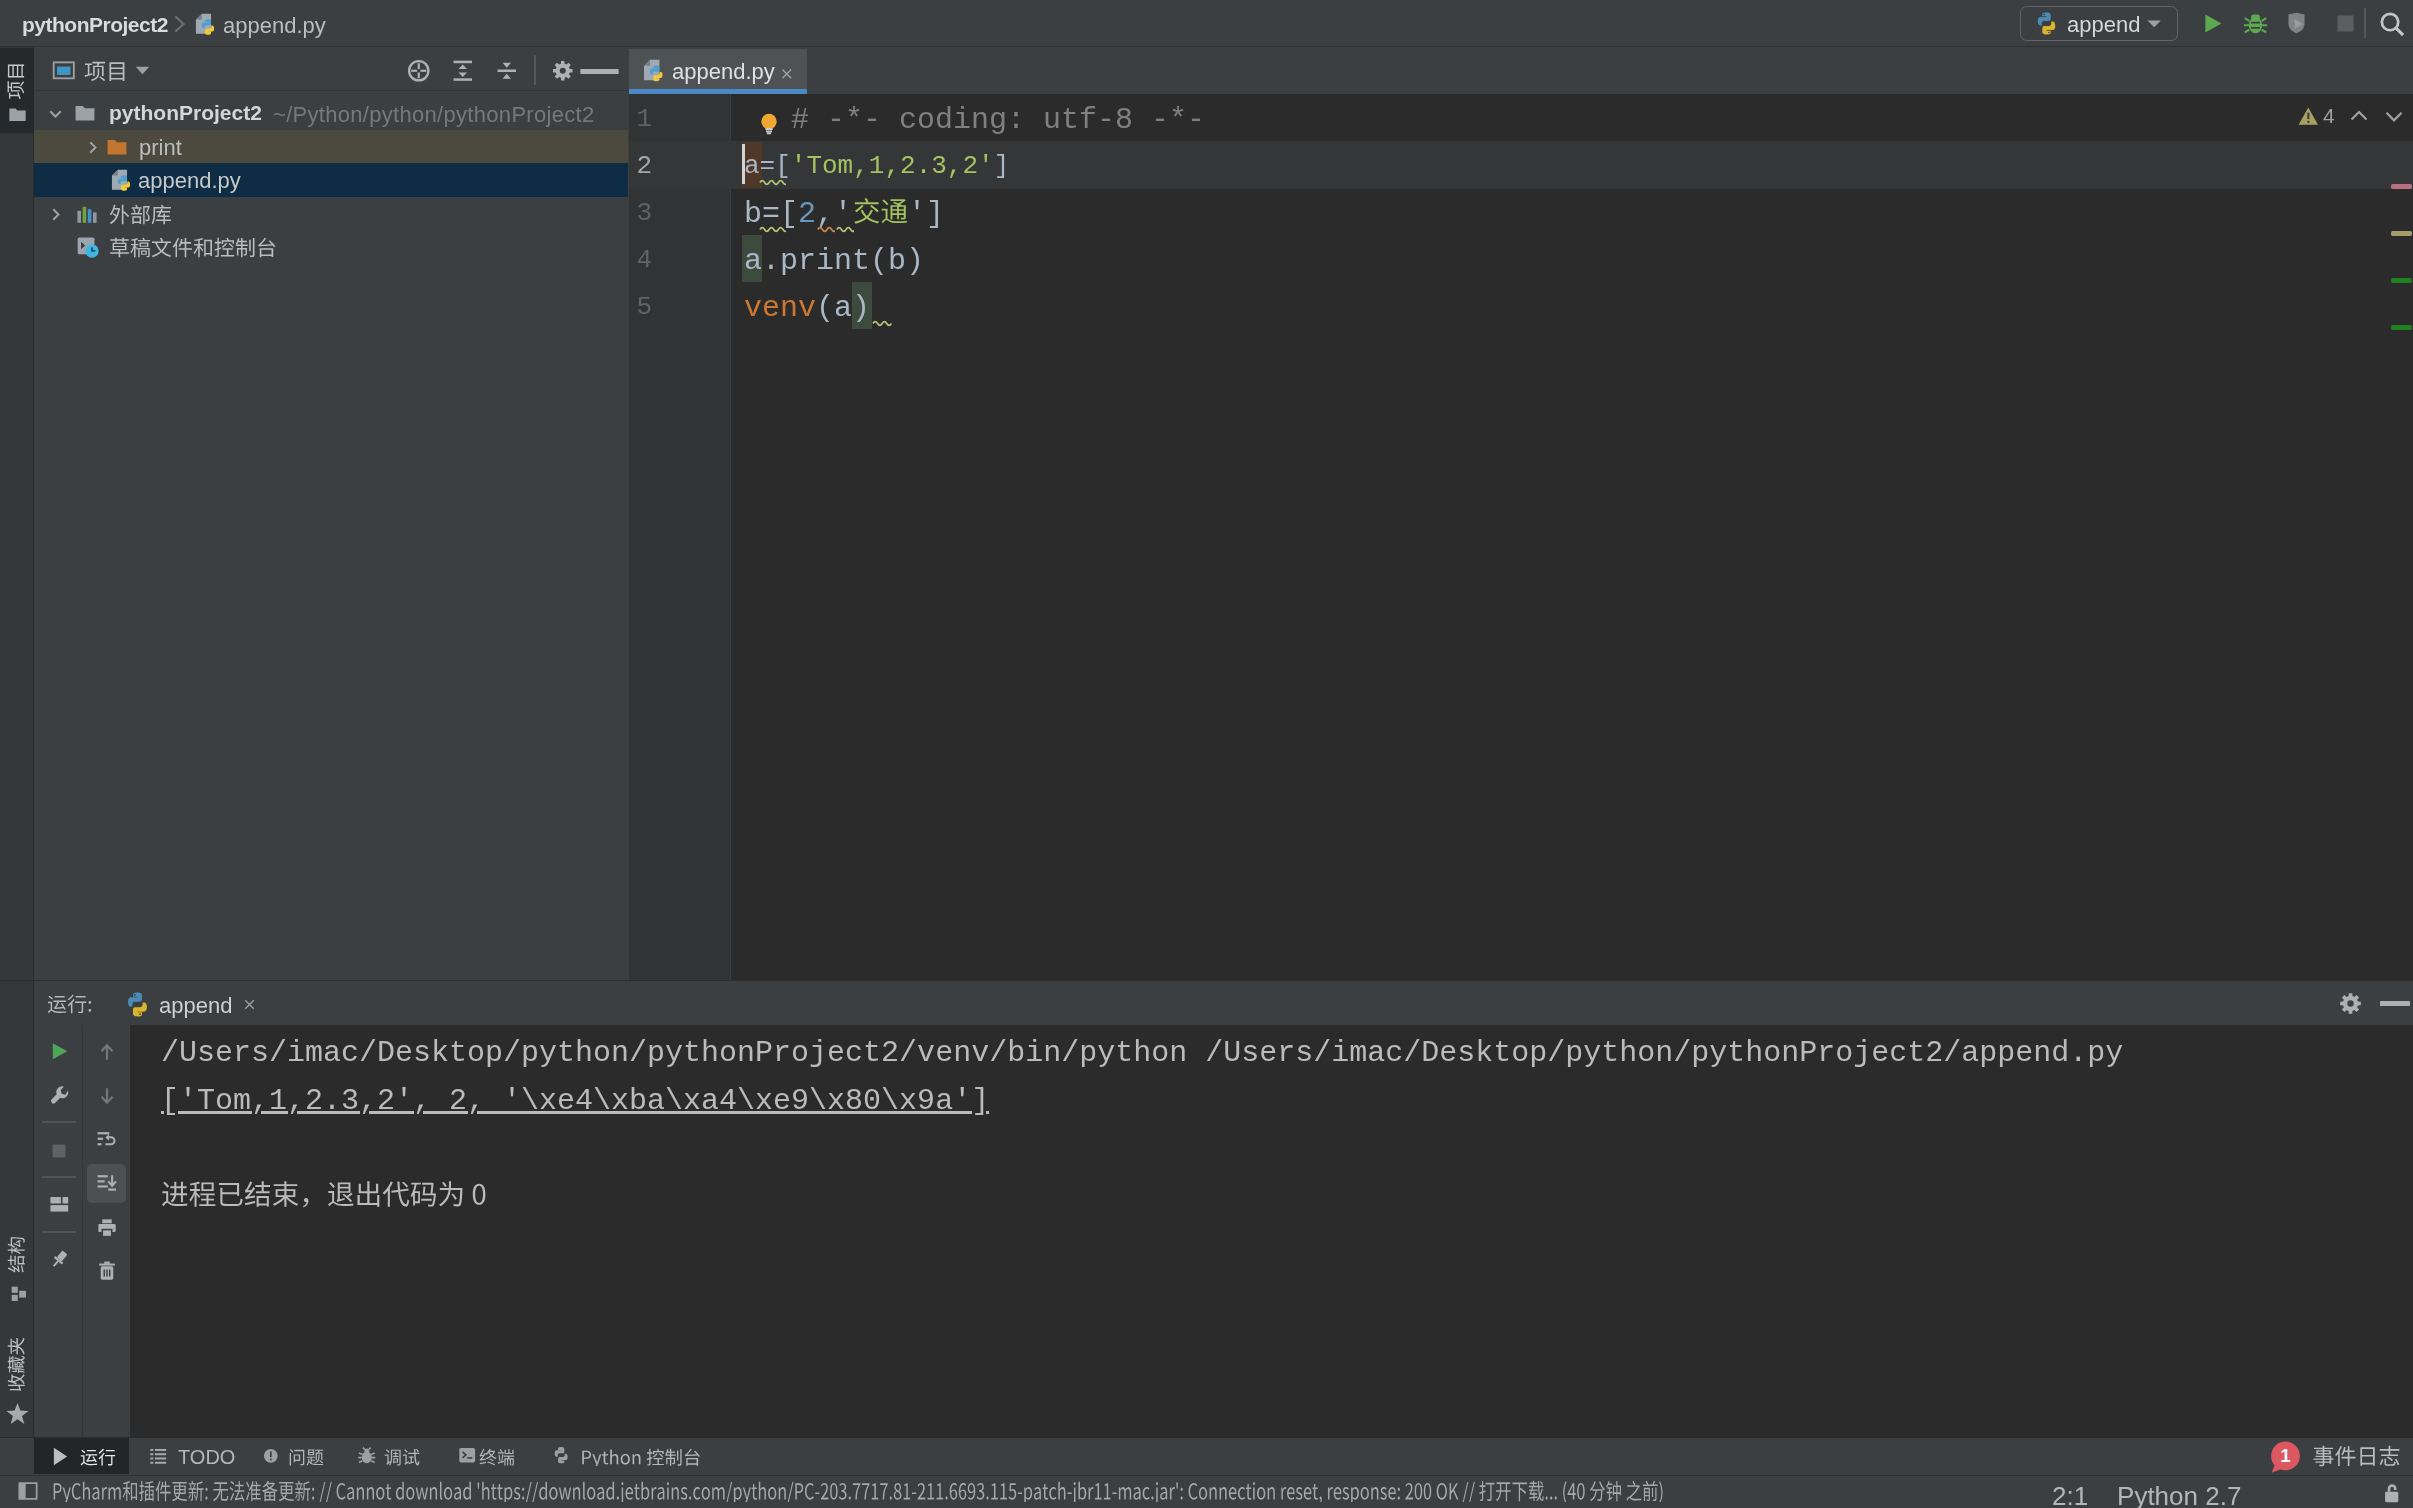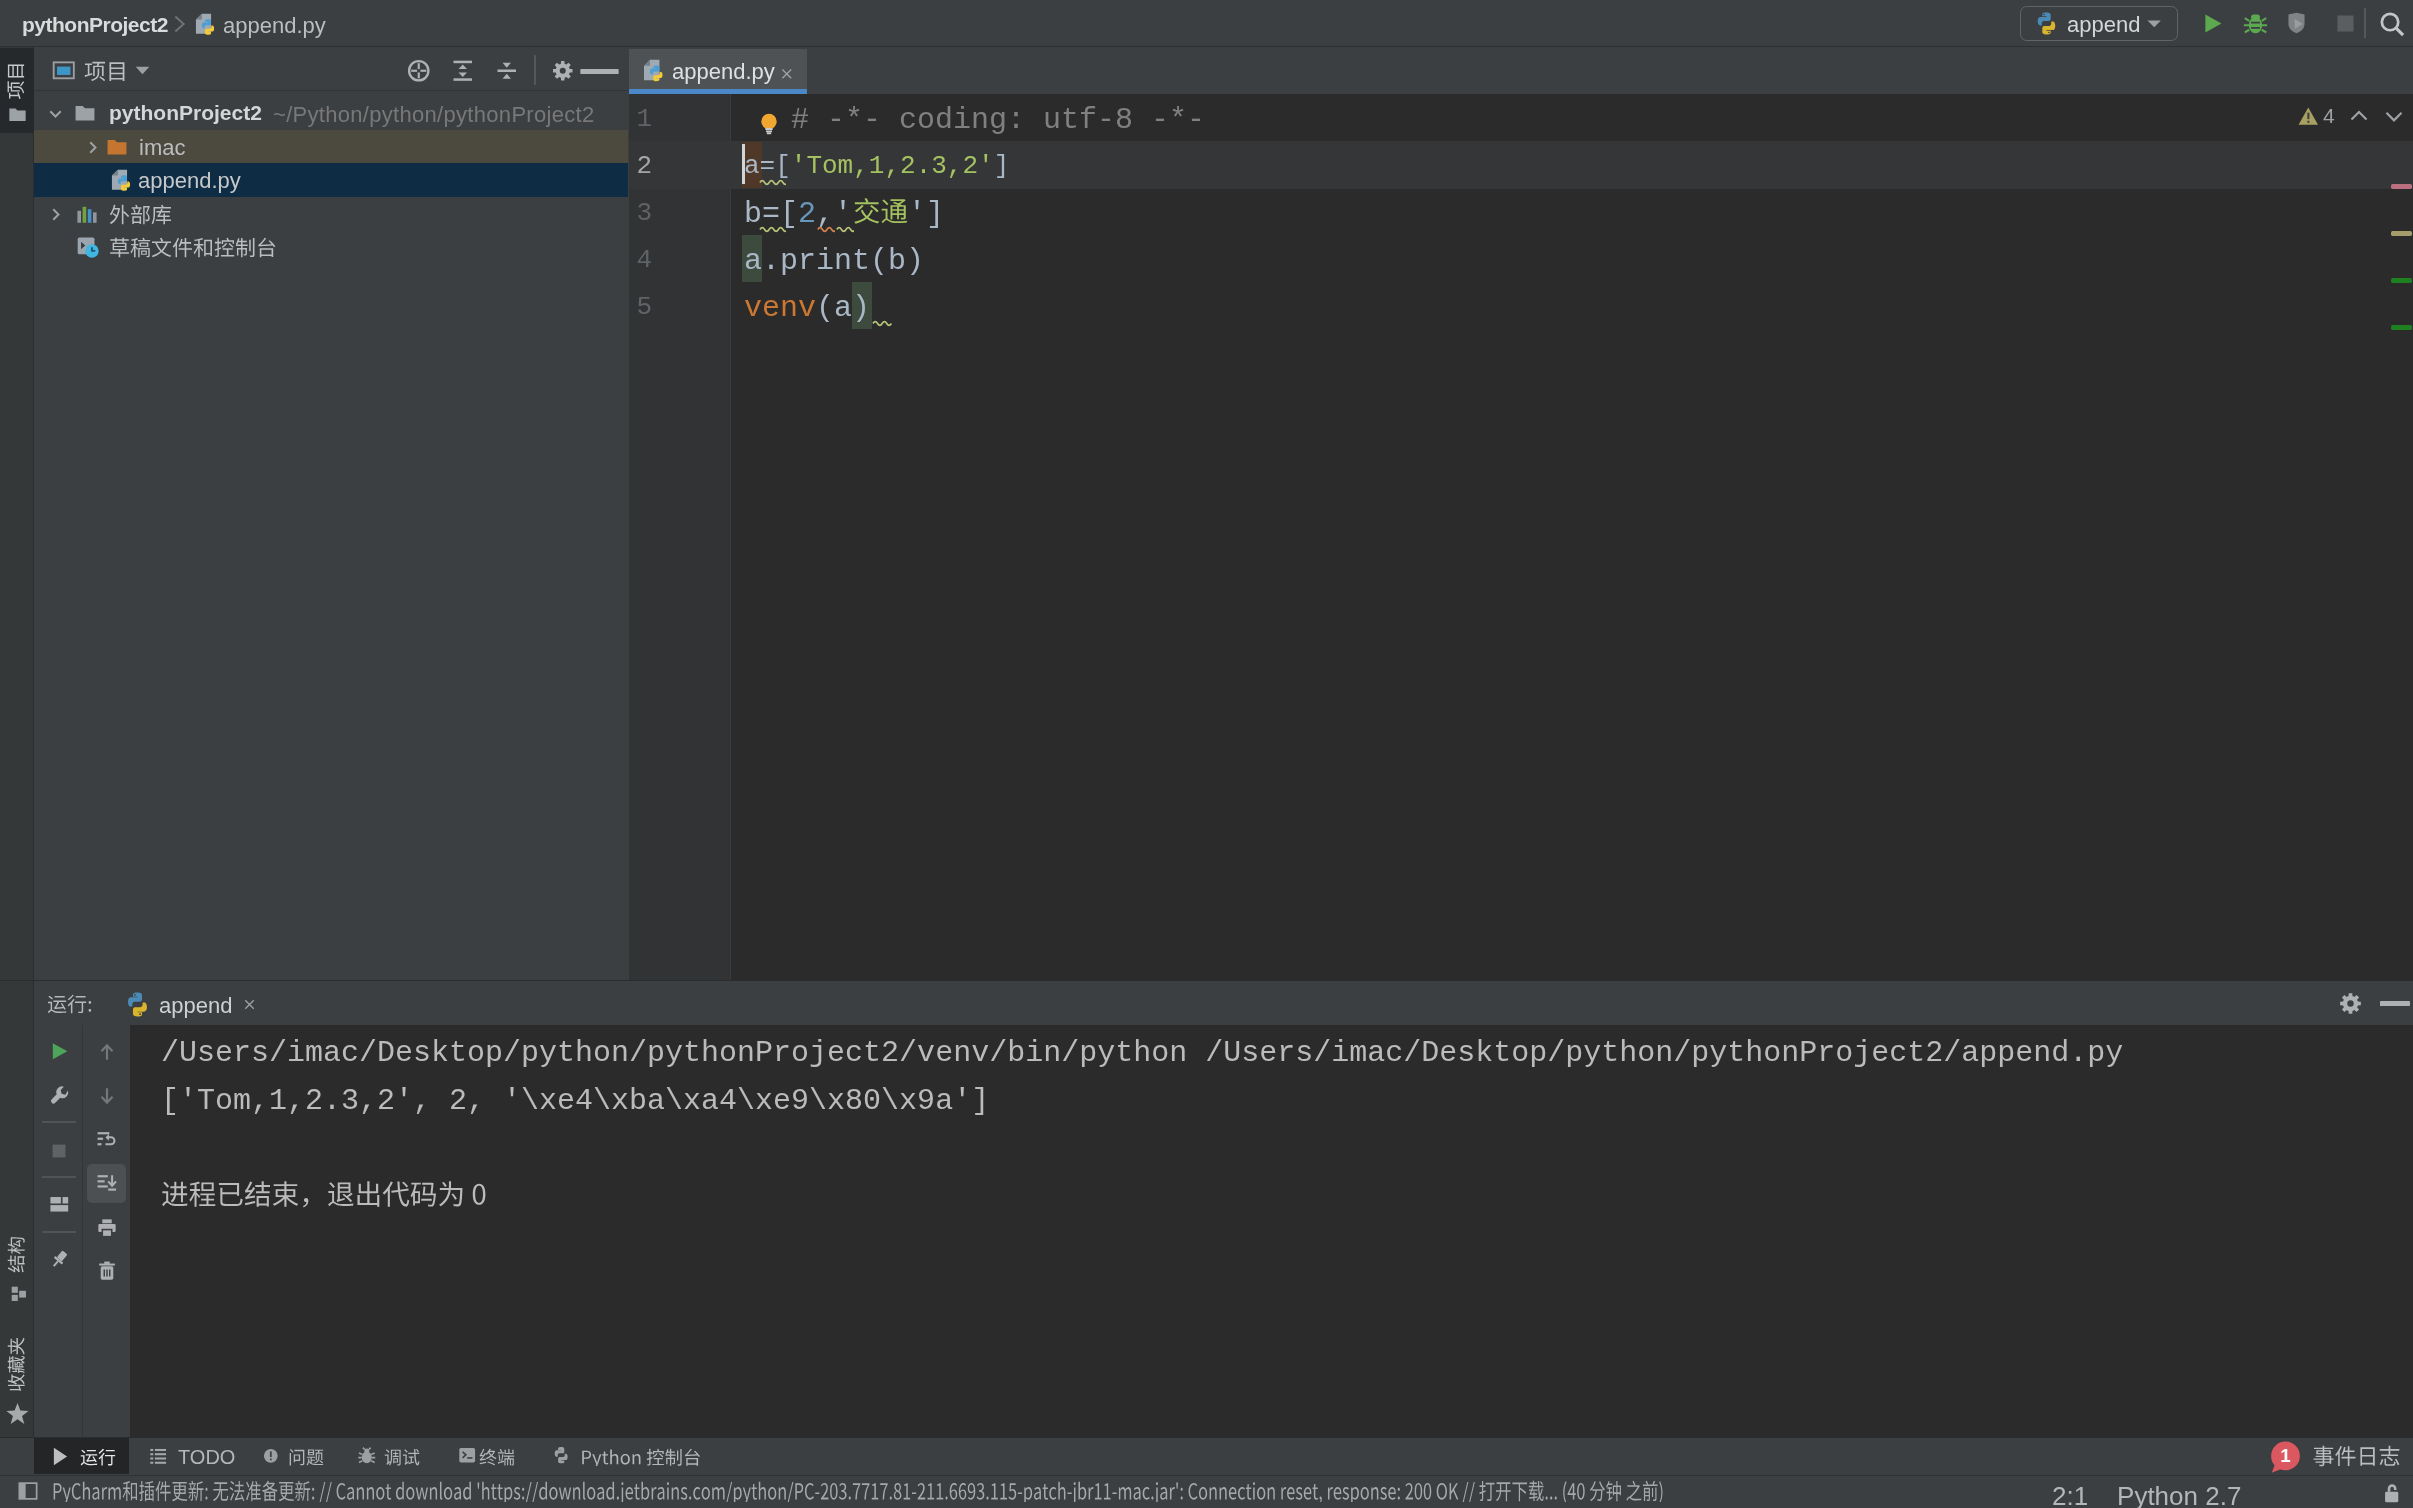--- a/index.html
+++ b/index.html
@@ -180,21 +180,21 @@
 <div style="position:absolute;left:82px;top:137px;">
     <svg width="21" height="21" viewBox="0 0 28 28">
       <path d="M11 7 L18 14 L11 21" stroke="#9fa2a4" stroke-width="2.6" fill="none"></path>
     </svg>
   </div>
 <div style="position:absolute;left:106px;top:136px;">
     <svg width="22" height="22" viewBox="0 0 28 28">
       <path d="M2 5 h9 l3 3 h12 v15.5 h-24 z" fill="#c4752f"></path>
     </svg>
   </div>
-<div style="position:absolute;left:139px;top:135px;"><span style="font-size:22px;color:#bbbdbf;">imac</span></div>
+<div style="position:absolute;left:139px;top:135px;"><span style="font-size:22px;color:#bbbdbf;">print</span></div>
 <div style="position:absolute;left:34px;top:163px;width:594px;height:34px;background:#0e2c43;"></div>
 <div style="position:absolute;left:109px;top:168px;">
     <svg width="23.5" height="23.5" viewBox="0 0 28 28">
       <path d="M10.5 2 H21.5 V26 H3.5 V9 z" fill="#9fa9b3"></path>
       <path d="M10.5 2 L3.5 9 H10.5 z" fill="#767f88"></path>
       <g transform="translate(7.5 7.5) scale(0.74)">
         <path d="M13.9 1.6c-4.9 0-4.6 2.1-4.6 2.1l0 2.2 4.7 0 0 .7-6.6 0s-3.2-.4-3.2 4.7c0 5.1 2.8 4.9 2.8 4.9l1.7 0 0-2.3s-.1-2.8 2.7-2.8l4.7 0s2.6 0 2.6-2.5l0-4.2s.4-2.8-4.8-2.8z" fill="#4b9fd5"></path>
         <path d="M14.1 26.4c4.9 0 4.6-2.1 4.6-2.1l0-2.2-4.7 0 0-.7 6.6 0s3.2.4 3.2-4.7c0-5.1-2.8-4.9-2.8-4.9l-1.7 0 0 2.3s.1 2.8-2.7 2.8l-4.7 0s-2.6 0-2.6 2.5l0 4.2s-.4 2.8 4.8 2.8z" fill="#f5cb34"></path>
       </g>
     </svg>
@@ -435,21 +435,21 @@
   </div>
 <div style="position:absolute;left:96px;top:1260px;">
     <svg width="22" height="22" viewBox="0 0 28 28">
       <rect x="6" y="8" width="16" height="17" rx="2" fill="#aeb0b2"></rect>
       <rect x="4" y="4.5" width="20" height="2.6" fill="#aeb0b2"></rect>
       <rect x="10.5" y="2" width="7" height="3" fill="#aeb0b2"></rect>
       <path d="M10.5 12 v9 M14 12 v9 M17.5 12 v9" stroke="#3c3f41" stroke-width="1.8"></path>
     </svg>
   </div>
 <div style="position:absolute;left:161px;top:1027px;width:2179px;height:48px;font-size:30px;line-height:48px;color:#bbbbbb;white-space:pre;"><span class="mono">/Users/imac/Desktop/python/pythonProject2/venv/bin/python /Users/imac/Desktop/python/pythonProject2/append.py</span></div>
-<div style="position:absolute;left:161px;top:1075px;width:2179px;height:48px;font-size:30px;line-height:48px;color:#bbbbbb;white-space:pre;"><span class="mono">['Tom,1,2.3,2', 2, '\xe4\xba\xa4\xe9\x80\x9a']</span></div>
+<div style="position:absolute;left:161px;top:1075px;width:2179px;height:48px;font-size:30px;line-height:48px;color:#bbbbbb;white-space:pre;text-decoration:underline;"><span class="mono">['Tom,1,2.3,2', 2, '\xe4\xba\xa4\xe9\x80\x9a']</span></div>
 <div style="position:absolute;left:161px;top:1180px;">
     <svg width="326" height="28" viewBox="0 -29.0 389 33.0">
       <path d="M2.7 -25.7C4.5 -24.0 6.7 -21.6 7.7 -20.1L9.6 -21.7C8.5 -23.1 6.3 -25.4 4.5 -27.0ZM23.8 -27.0V-21.7H18.3V-27.0H15.9V-21.7H11.2V-19.3H15.9V-15.5L15.8 -13.4H11.0V-11.1H15.5C15.0 -8.5 14.0 -6.1 11.5 -4.2C12.0 -3.9 12.9 -2.9 13.3 -2.4C16.2 -4.7 17.5 -7.9 18.0 -11.1H23.8V-2.6H26.2V-11.1H31.2V-13.4H26.2V-19.3H30.5V-21.7H26.2V-27.0ZM18.3 -19.3H23.8V-13.4H18.2L18.3 -15.4ZM8.6 -15.8H1.7V-13.5H6.2V-4.0C4.7 -3.4 3.0 -2.0 1.3 -0.1L2.9 2.2C4.6 -0.1 6.2 -2.0 7.4 -2.0C8.1 -2.0 9.1 -0.9 10.5 -0.1C12.8 1.4 15.6 1.7 19.7 1.7C22.8 1.7 28.7 1.6 31.1 1.4C31.1 0.7 31.5 -0.5 31.8 -1.2C28.6 -0.8 23.6 -0.5 19.7 -0.5C16.0 -0.5 13.2 -0.8 11.1 -2.1C10.0 -2.8 9.3 -3.4 8.6 -3.8Z M50.6 -24.2H60.5V-18.1H50.6ZM48.2 -26.3V-16.0H62.9V-26.3ZM47.8 -6.9V-4.8H54.3V-0.4H45.6V1.7H64.8V-0.4H56.7V-4.8H63.3V-6.9H56.7V-10.9H64.1V-13.1H47.0V-10.9H54.3V-6.9ZM44.9 -27.3C42.5 -26.1 38.1 -25.2 34.4 -24.6C34.7 -24.0 35.0 -23.2 35.1 -22.7C36.7 -22.9 38.3 -23.2 40.0 -23.5V-18.4H34.6V-16.1H39.7C38.3 -12.3 36.1 -8.0 33.9 -5.7C34.4 -5.1 34.9 -4.1 35.2 -3.4C36.9 -5.4 38.6 -8.7 40.0 -12.0V2.6H42.4V-11.6C43.6 -10.3 44.9 -8.5 45.4 -7.6L46.9 -9.5C46.3 -10.3 43.4 -13.2 42.4 -14.1V-16.1H46.6V-18.4H42.4V-24.1C44.0 -24.4 45.4 -24.8 46.6 -25.3Z M69.1 -25.7V-23.2H90.7V-14.5H73.3V-20.0H70.8V-3.4C70.8 0.7 72.5 1.7 77.8 1.7C79.1 1.7 88.9 1.7 90.3 1.7C95.7 1.7 96.8 -0.1 97.4 -6.2C96.7 -6.3 95.6 -6.7 94.9 -7.2C94.4 -1.9 93.9 -0.7 90.3 -0.7C88.0 -0.7 79.5 -0.7 77.7 -0.7C74.1 -0.7 73.3 -1.2 73.3 -3.3V-12.1H90.7V-10.4H93.2V-25.7Z M100.2 -1.7 100.6 0.8C103.9 0.1 108.2 -0.9 112.4 -1.8L112.2 -4.1C107.8 -3.2 103.2 -2.2 100.2 -1.7ZM100.8 -14.1C101.3 -14.3 102.2 -14.5 106.4 -15.0C104.9 -12.9 103.5 -11.3 102.9 -10.6C101.8 -9.4 101.0 -8.6 100.3 -8.5C100.6 -7.8 100.9 -6.6 101.1 -6.1C101.9 -6.5 103.1 -6.8 112.3 -8.4C112.2 -9.0 112.1 -10.0 112.1 -10.6L104.8 -9.4C107.4 -12.3 110.1 -15.8 112.3 -19.4L110.0 -20.8C109.4 -19.6 108.7 -18.4 107.9 -17.2L103.5 -16.9C105.5 -19.6 107.4 -23.1 108.9 -26.5L106.3 -27.5C105.0 -23.7 102.6 -19.6 101.9 -18.5C101.2 -17.5 100.6 -16.7 100.0 -16.6C100.3 -15.9 100.7 -14.6 100.8 -14.1ZM120.1 -27.8V-23.3H112.5V-20.9H120.1V-15.8H113.3V-13.4H129.6V-15.8H122.6V-20.9H130.1V-23.3H122.6V-27.8ZM114.1 -10.0V2.6H116.6V1.2H126.3V2.5H128.7V-10.0ZM116.6 -1.1V-7.8H126.3V-1.1Z M136.8 -18.3V-8.8H145.9C142.8 -5.3 137.9 -2.1 133.3 -0.5C133.9 -0.0 134.6 0.9 135.0 1.5C139.3 -0.2 143.9 -3.3 147.2 -6.9V2.6H149.7V-7.1C153.0 -3.4 157.7 -0.2 162.1 1.6C162.5 0.9 163.3 -0.1 163.9 -0.6C159.2 -2.1 154.2 -5.3 151.1 -8.8H160.3V-18.3H149.7V-21.9H162.6V-24.2H149.7V-27.7H147.2V-24.2H134.5V-21.9H147.2V-18.3ZM139.2 -16.1H147.2V-11.0H139.2ZM149.7 -16.1H157.8V-11.0H149.7Z M170.2 3.5C173.6 2.3 175.9 -0.4 175.9 -4.0C175.9 -6.3 174.9 -7.8 173.1 -7.8C171.7 -7.8 170.6 -6.9 170.6 -5.4C170.6 -3.8 171.7 -3.0 173.1 -3.0L173.6 -3.1C173.4 -0.8 172.0 0.7 169.5 1.8Z M200.6 -25.1C202.5 -23.5 204.6 -21.2 205.5 -19.6L207.5 -21.1C206.5 -22.6 204.3 -24.8 202.6 -26.4ZM223.7 -19.1V-15.9H213.4V-19.1ZM223.7 -21.1H213.4V-24.2H223.7ZM210.7 -2.7C211.3 -3.2 212.4 -3.5 219.3 -5.5C219.2 -5.9 219.1 -6.9 219.2 -7.6L213.4 -6.1V-13.9H226.1V-26.2H210.9V-7.1C210.9 -5.7 210.1 -5.1 209.6 -4.8C209.9 -4.3 210.5 -3.3 210.7 -2.7ZM216.5 -11.6C220.0 -9.0 224.3 -5.3 226.2 -2.8L228.1 -4.3C227.0 -5.6 225.2 -7.2 223.3 -8.8C225.1 -9.8 227.1 -11.2 228.8 -12.5L226.8 -13.9C225.6 -12.8 223.5 -11.3 221.7 -10.1C220.5 -11.1 219.3 -12.0 218.2 -12.8ZM206.5 -16.0H199.7V-13.7H204.2V-3.5C202.7 -2.9 201.0 -1.6 199.4 0.1L200.9 2.1C202.7 0.1 204.4 -1.7 205.6 -1.7C206.3 -1.7 207.4 -0.7 208.8 0.1C211.0 1.4 213.9 1.7 217.8 1.7C221.0 1.7 226.7 1.6 229.1 1.4C229.2 0.7 229.5 -0.4 229.8 -1.1C226.6 -0.7 221.7 -0.5 217.9 -0.5C214.3 -0.5 211.4 -0.7 209.3 -1.8C208.0 -2.6 207.3 -3.2 206.5 -3.5Z M234.4 -11.3V0.7H257.9V2.6H260.5V-11.3H257.9V-1.8H248.8V-13.3H259.2V-24.8H256.5V-15.7H248.8V-27.7H246.1V-15.7H238.5V-24.7H235.9V-13.3H246.1V-1.8H237.2V-11.3Z M287.6 -25.8C289.5 -24.2 291.9 -21.9 292.9 -20.4L294.9 -21.7C293.7 -23.2 291.4 -25.4 289.4 -27.0ZM282.1 -27.3C282.2 -23.8 282.4 -20.5 282.7 -17.4L274.7 -16.4L275.1 -14.1L283.0 -15.0C284.3 -4.7 286.9 2.2 292.4 2.6C294.1 2.7 295.4 1.0 296.2 -4.7C295.7 -5.0 294.6 -5.5 294.1 -6.0C293.8 -2.2 293.2 -0.3 292.3 -0.3C288.8 -0.7 286.6 -6.6 285.4 -15.4L295.5 -16.6L295.2 -19.0L285.2 -17.7C284.9 -20.7 284.7 -23.9 284.6 -27.3ZM274.3 -27.4C272.2 -22.1 268.5 -17.1 264.7 -13.9C265.1 -13.3 265.9 -12.0 266.1 -11.5C267.7 -12.8 269.1 -14.5 270.6 -16.3V2.6H273.1V-19.9C274.5 -22.0 275.7 -24.3 276.7 -26.6Z M310.5 -6.8V-4.5H323.1V-6.8ZM313.2 -21.4C313.0 -18.2 312.5 -13.8 312.1 -11.1H312.8L325.5 -11.1C324.9 -3.9 324.1 -0.9 323.3 -0.1C322.9 0.3 322.6 0.3 322.0 0.3C321.4 0.3 319.9 0.3 318.4 0.1C318.7 0.8 319.0 1.7 319.0 2.4C320.6 2.5 322.1 2.5 323.0 2.4C324.0 2.4 324.6 2.1 325.2 1.4C326.4 0.2 327.2 -3.2 328.0 -12.1C328.0 -12.5 328.0 -13.2 328.0 -13.2H323.9C324.5 -17.3 325.0 -22.3 325.2 -25.7L323.5 -25.9L323.1 -25.8H311.6V-23.5H322.7C322.4 -20.6 322.0 -16.6 321.6 -13.2H314.7C315.0 -15.7 315.3 -18.8 315.5 -21.3ZM298.7 -26.0V-23.7H302.7C301.8 -18.6 300.3 -14.0 298.0 -10.8C298.4 -10.2 298.9 -8.8 299.1 -8.2C299.7 -9.0 300.3 -9.9 300.8 -10.9V1.1H303.0V-1.5H309.0V-15.8H303.0C303.9 -18.3 304.6 -21.0 305.1 -23.7H310.0V-26.0ZM303.0 -13.6H306.9V-3.7H303.0Z M335.3 -25.9C336.7 -24.3 338.2 -22.2 338.8 -20.9L341.1 -21.9C340.4 -23.3 338.8 -25.3 337.5 -26.8ZM346.5 -12.2C348.1 -10.2 350.1 -7.5 351.0 -5.7L353.1 -6.9C352.2 -8.6 350.2 -11.3 348.5 -13.2ZM343.6 -27.7V-23.8C343.6 -22.5 343.5 -21.2 343.4 -19.8H332.7V-17.3H343.2C342.3 -11.4 339.7 -4.8 331.8 0.4C332.4 0.8 333.3 1.6 333.8 2.2C342.2 -3.4 344.9 -10.8 345.7 -17.3H357.1C356.6 -6.1 356.1 -1.7 355.1 -0.6C354.8 -0.2 354.4 -0.1 353.7 -0.2C352.9 -0.2 350.8 -0.2 348.5 -0.4C349.0 0.4 349.4 1.5 349.4 2.2C351.4 2.3 353.5 2.4 354.7 2.3C355.9 2.1 356.7 1.9 357.4 0.9C358.7 -0.6 359.2 -5.2 359.7 -18.5C359.7 -18.9 359.7 -19.8 359.7 -19.8H346.0C346.0 -21.2 346.1 -22.5 346.1 -23.7V-27.7Z M379.6 0.4C384.2 0.4 387.1 -3.7 387.1 -12.2C387.1 -20.6 384.2 -24.6 379.6 -24.6C374.9 -24.6 372.0 -20.6 372.0 -12.2C372.0 -3.7 374.9 0.4 379.6 0.4ZM379.6 -2.0C376.8 -2.0 374.9 -5.1 374.9 -12.2C374.9 -19.2 376.8 -22.2 379.6 -22.2C382.3 -22.2 384.2 -19.2 384.2 -12.2C384.2 -5.1 382.3 -2.0 379.6 -2.0Z" fill="#bbbbbb"></path>
     </svg>
   </div>
 <div style="position:absolute;left:0px;top:1437px;width:2413px;height:0.8px;background:#2a2c2e;"></div>
 <div style="position:absolute;left:0px;top:1438px;width:2413px;height:37px;background:#3c3f41;"></div>
 <div style="position:absolute;left:34px;top:1438px;width:95px;height:36px;background:#232527;"></div>
 <div style="position:absolute;left:53px;top:1447px;">
     <svg width="15" height="19" viewBox="0 0 18 23">

